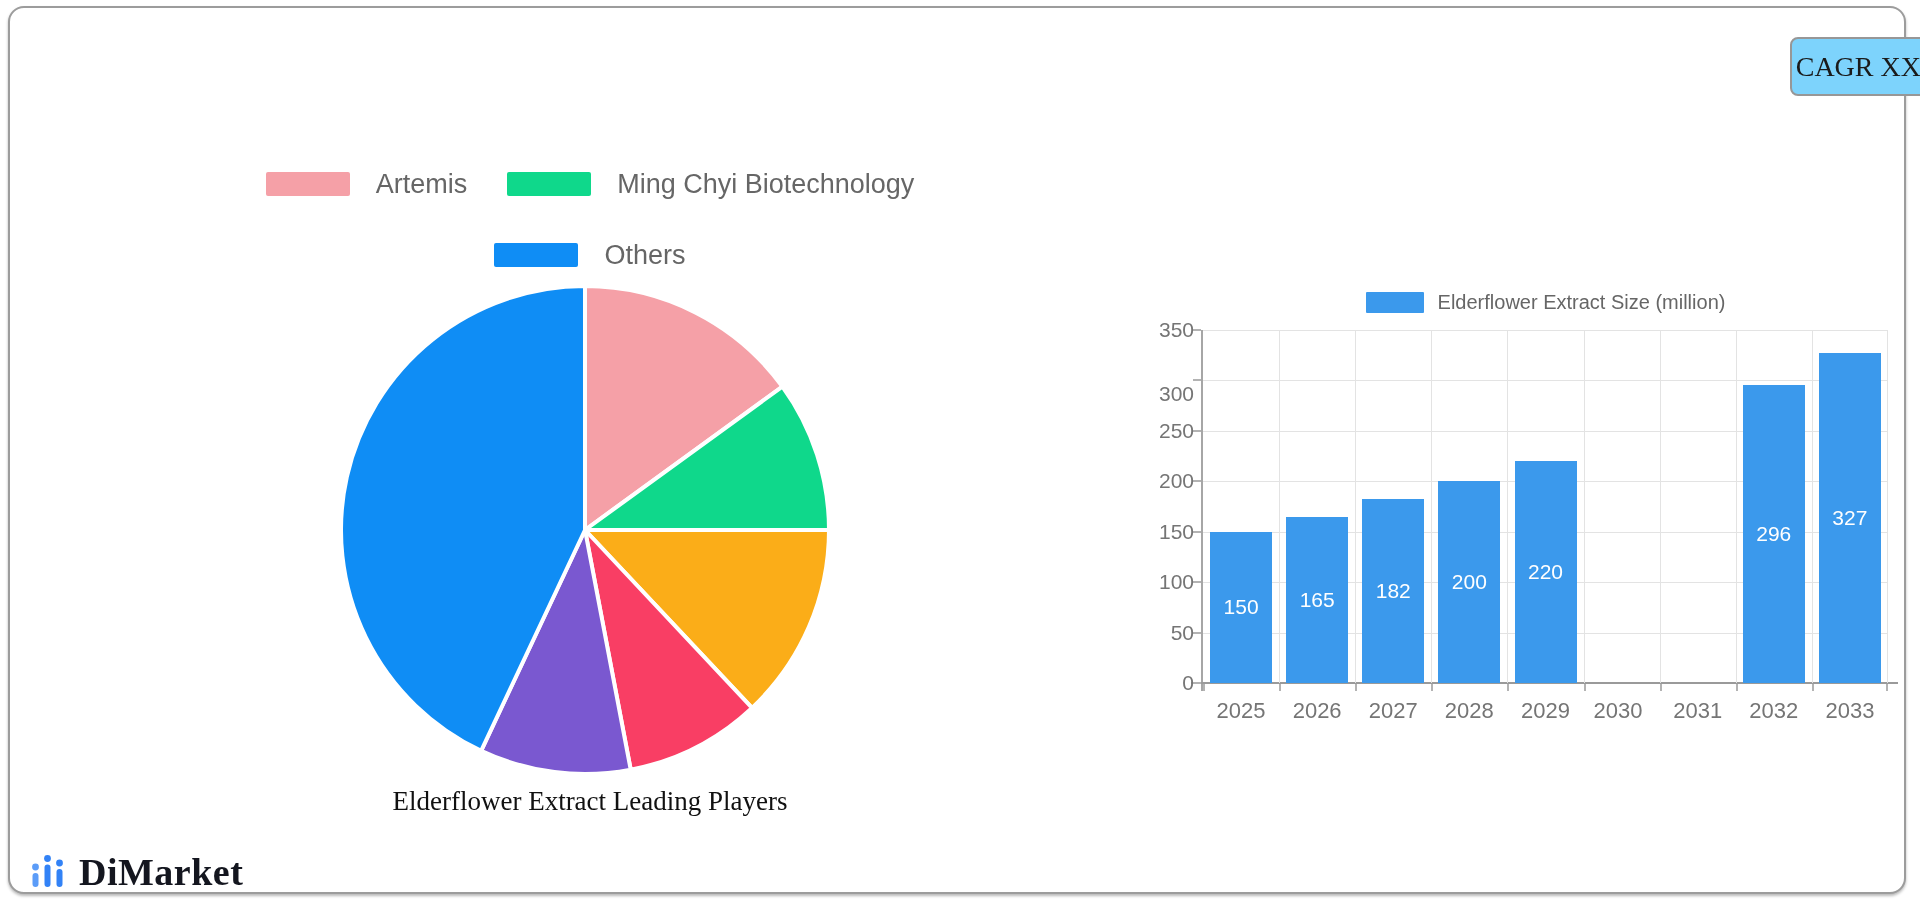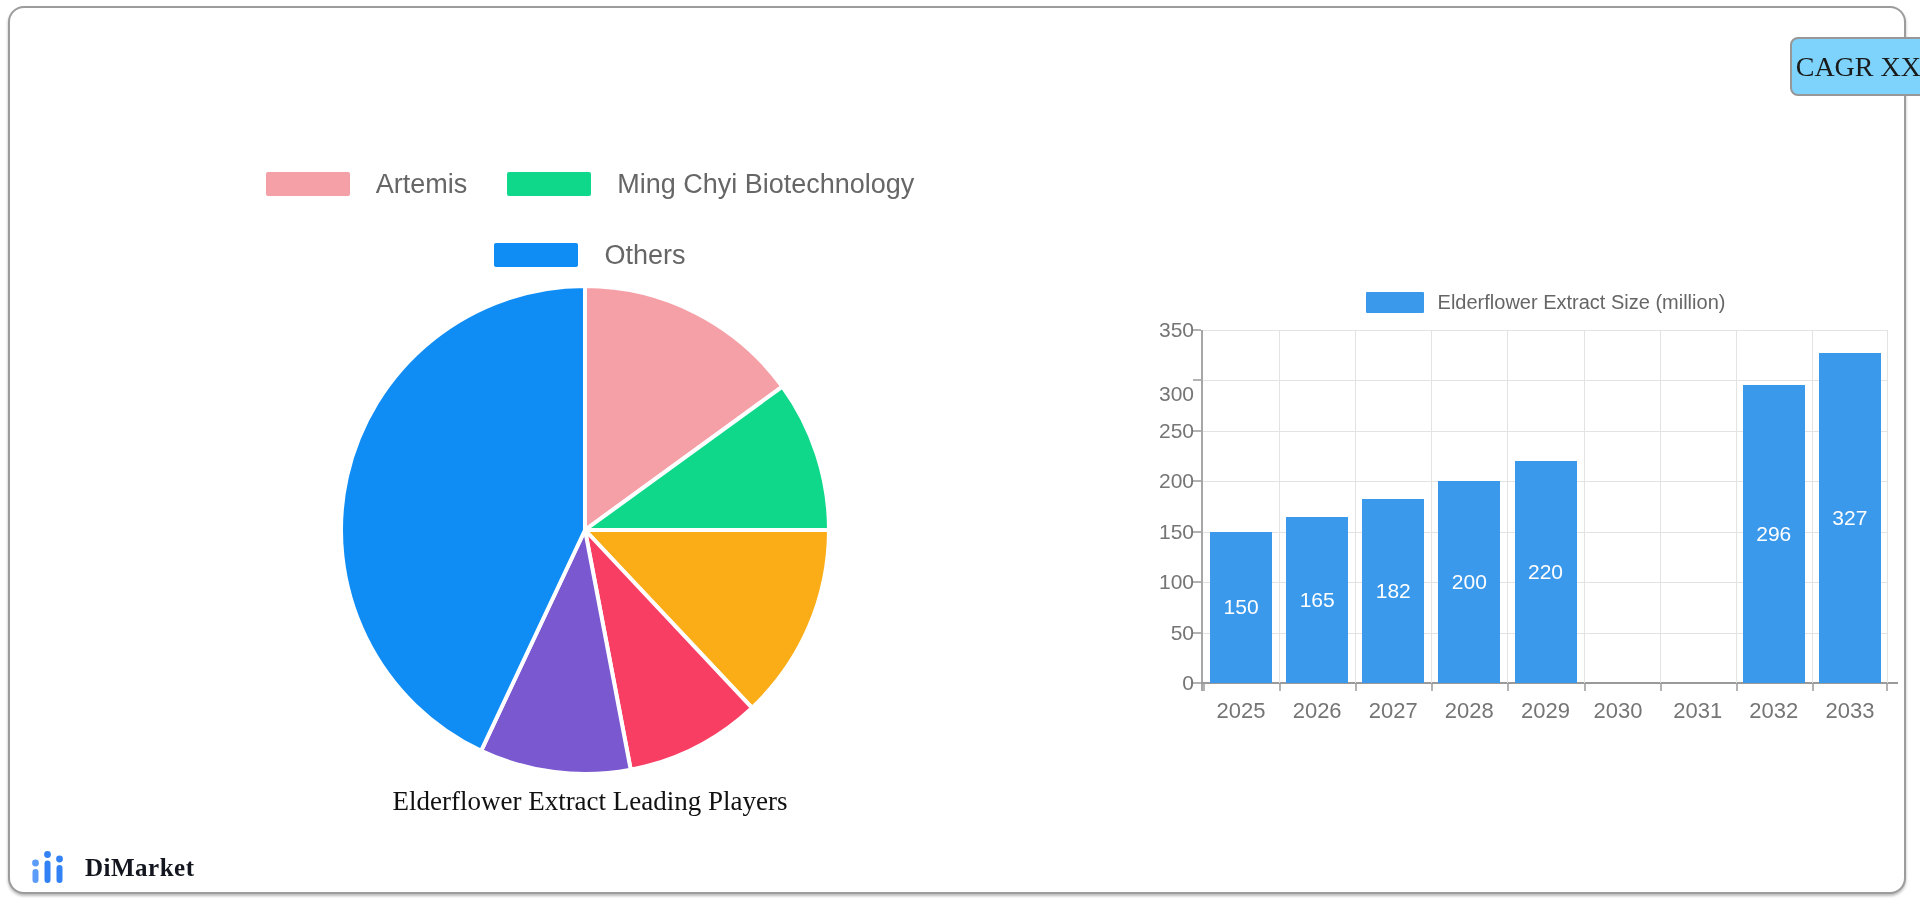--- a/index.html
+++ b/index.html
@@ -48,21 +48,21 @@
   .tick-x { position: absolute; top: 354px; width: 2px; height: 7px; background: #b3b3b3; }
 
   .bar { position: absolute; display: flex; align-items: center; justify-content: center; }
   .bar-value { color: #fff; font-size: 21px; }
 
   .ylabel { position: absolute; left: 0; width: 94px; text-align: right; font-size: 21px; color: #757575; height: 22px; line-height: 22px; }
   .xlabel { position: absolute; text-align: center; font-size: 22px; color: #757575; top: 414px; height: 24px; line-height: 24px; }
 
   
   .logo { position: absolute; left: 30px; top: 850px; display: flex; align-items: center; }
-  .logo-text { font-family: "Liberation Serif", serif; font-size: 25px; font-weight: 700; color: #14161f; margin-left: 13px; letter-spacing: 0.5px; }
+  .logo-text { font-family: "Liberation Serif", serif; font-size: 38px; font-weight: 700; color: #14161f; margin-left: 7px; letter-spacing: 0.5px; }
 </style>
 </head>
 <body>
 
 <div class="card"></div>
 
 <div class="cagr-box">
   <span>CAGR XX%</span>
 </div>
 

